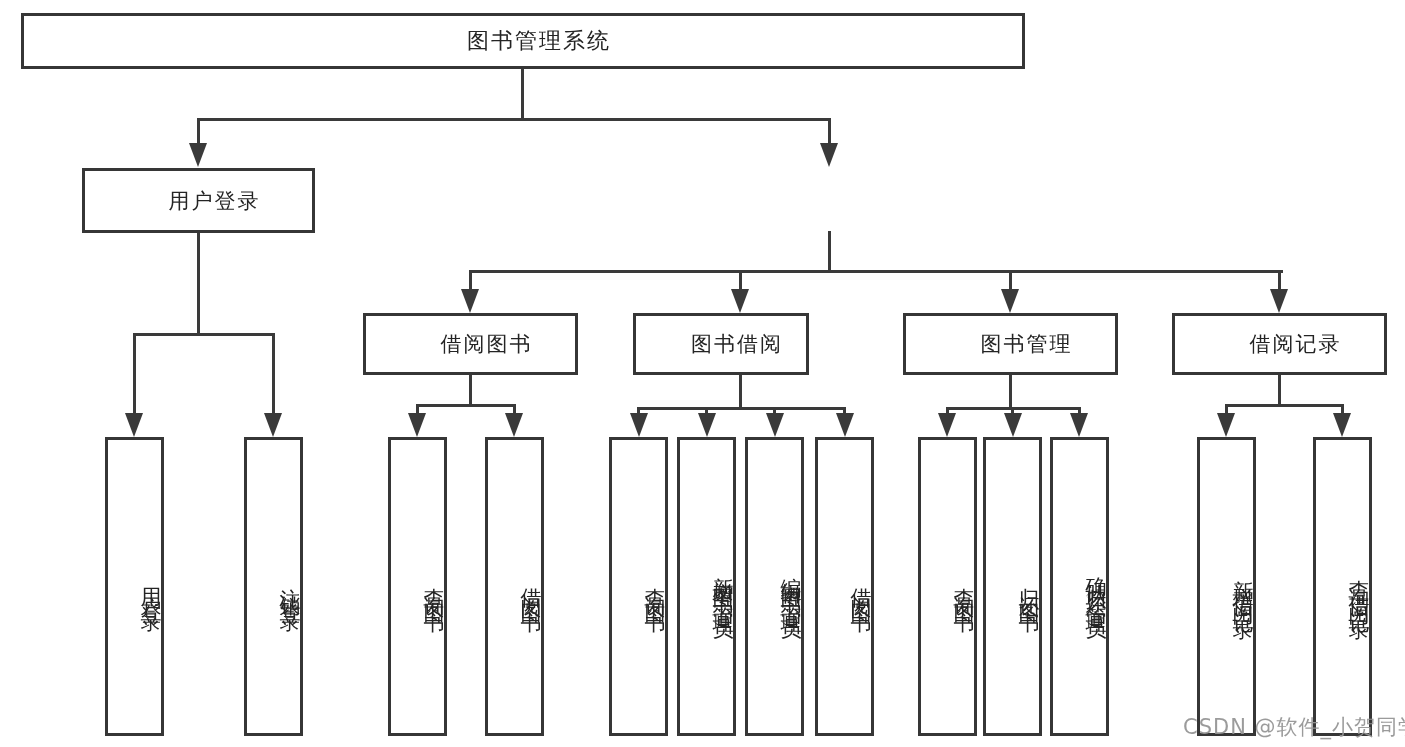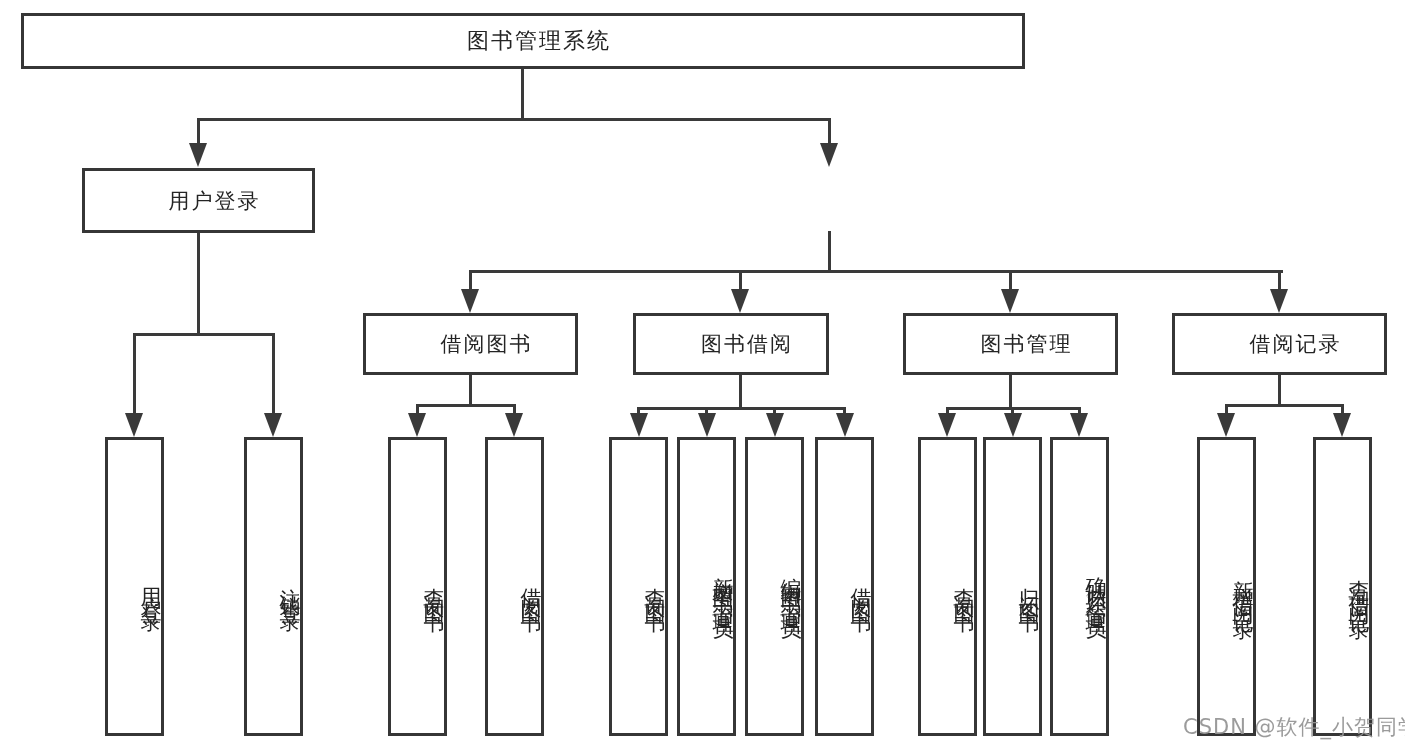--- a/index.html
+++ b/index.html
@@ -68,21 +68,21 @@
     <span class="hlabel">图书管理系统</span>
   </div>
 
   <div class="box" style="left:82px;top:168px;width:233px;height:65px">
     <span class="hlabel">用户登录</span>
   </div>
 
   <div class="box" style="left:363px;top:313px;width:215px;height:62px">
     <span class="hlabel">借阅图书</span>
   </div>
-  <div class="box" style="left:633px;top:313px;width:196px;height:62px">
+  <div class="box" style="left:633px;top:313px;width:176px;height:62px">
     <span class="hlabel">图书借阅</span>
   </div>
   <div class="box" style="left:903px;top:313px;width:215px;height:62px">
     <span class="hlabel">图书管理</span>
   </div>
   <div class="box" style="left:1172px;top:313px;width:215px;height:62px">
     <span class="hlabel">借阅记录</span>
   </div>
 
   <div class="box" style="left:105px;top:437px;width:59px;height:299px">

